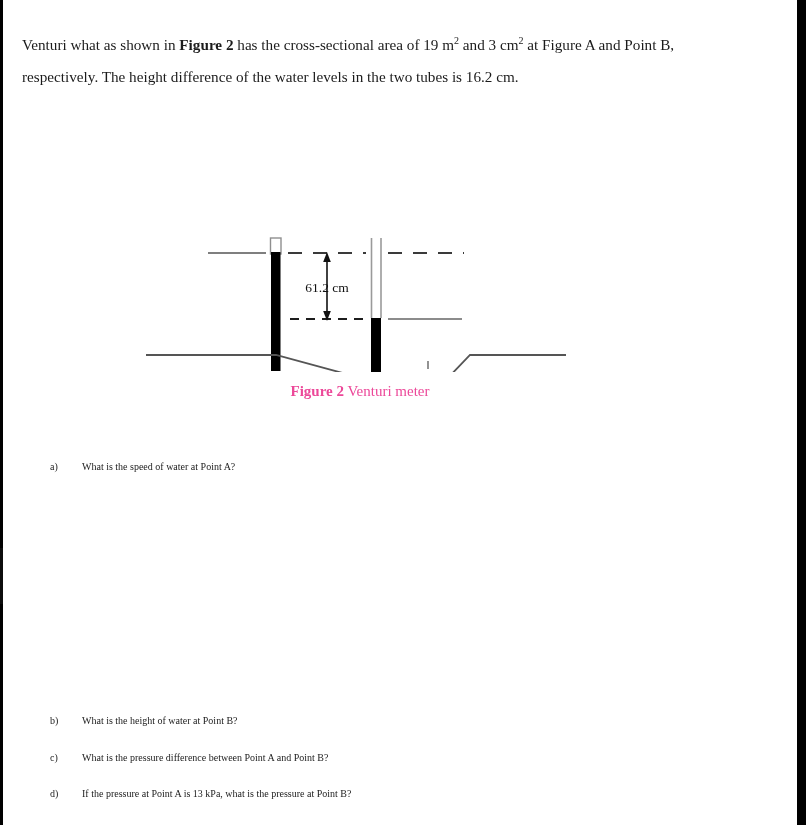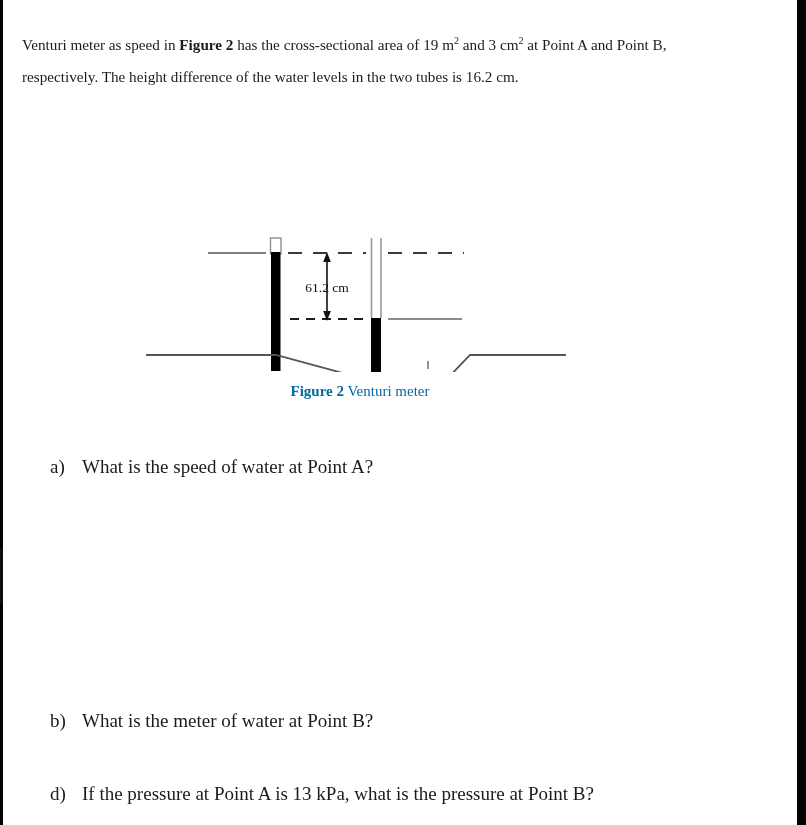--- a/index.html
+++ b/index.html
@@ -64,29 +64,29 @@
   }
   .figure-svg { display: block; }
 
   .fig-caption {
     position: absolute;
     left: 0;
     top: 383px;
     width: 720px;
     text-align: center;
     font-size: 15px;
-    color: #0369a1;
+    color: #ec4899;
   }
   .fig-caption b { font-weight: bold; }
 
   
   .q {
     position: absolute;
     left: 50px;
-    font-size: 19px;
+    font-size: 10px;
     line-height: 20px;
     color: #1b1b1b;
     white-space: nowrap;
   }
   .q .marker {
     display: inline-block;
     width: 32px;
   }
   .q-a { top: 457px; }
   .q-b { top: 711px; }
@@ -95,21 +95,21 @@
 </style>
 </head>
 <body>
 
 <div class="page">
 
   <div class="edge-left"></div>
   <div class="edge-left-notch"></div>
   <div class="edge-right"></div>
 
-  <p class="prompt"><span>Venturi meter as speed in </span><b>Figure 2</b><span> has the cross-sectional area of 19 m</span><sup>2</sup><span> and 3 cm</span><sup>2</sup><span> at Point A and</span>
+  <p class="prompt"><span>Venturi what as shown in </span><b>Figure 2</b><span> has the cross-sectional area of 19 m</span><sup>2</sup><span> and 3 cm</span><sup>2</sup><span> at Figure A and</span>
     <span>Point B, respectively. The height difference of the water levels in the two tubes is 16.2 cm.</span>
   </p>
 
   <div class="figure-wrap">
     <svg class="figure-svg" width="806" height="260" viewBox="0 0 806 260">
 
       <line x1="208" y1="141" x2="266" y2="141" stroke="#555555" stroke-width="1.6"></line>
 
       <line x1="288" y1="141" x2="366" y2="141" stroke="#3a3a3a" stroke-width="1.8" stroke-dasharray="14 11"></line>
 
@@ -144,18 +144,19 @@
 
       <text x="281" y="348" text-anchor="middle" font-family="Liberation Serif, serif" font-size="25" fill="#111111">A</text>
       <text x="379" y="330" text-anchor="middle" font-family="Liberation Serif, serif" font-size="25" fill="#111111">B</text>
     </svg>
   </div>
 
   <div class="fig-caption"><b>Figure 2</b><span> Venturi meter</span></div>
 
   <div class="q q-a"><span class="marker">a)</span><span>What is the speed of water at Point A?</span></div>
 
-  <div class="q q-b"><span class="marker">b)</span><span>What is the meter of water at Point B?</span></div>
+  <div class="q q-b"><span class="marker">b)</span><span>What is the height of water at Point B?</span></div>
 
+  <div class="q q-c"><span class="marker">c)</span><span>What is the pressure difference between Point A and Point B?</span></div>
 
   <div class="q q-d"><span class="marker">d)</span><span>If the pressure at Point A is 13 kPa, what is the pressure at Point B?</span></div>
 
 </div>
 
 </body></html>

